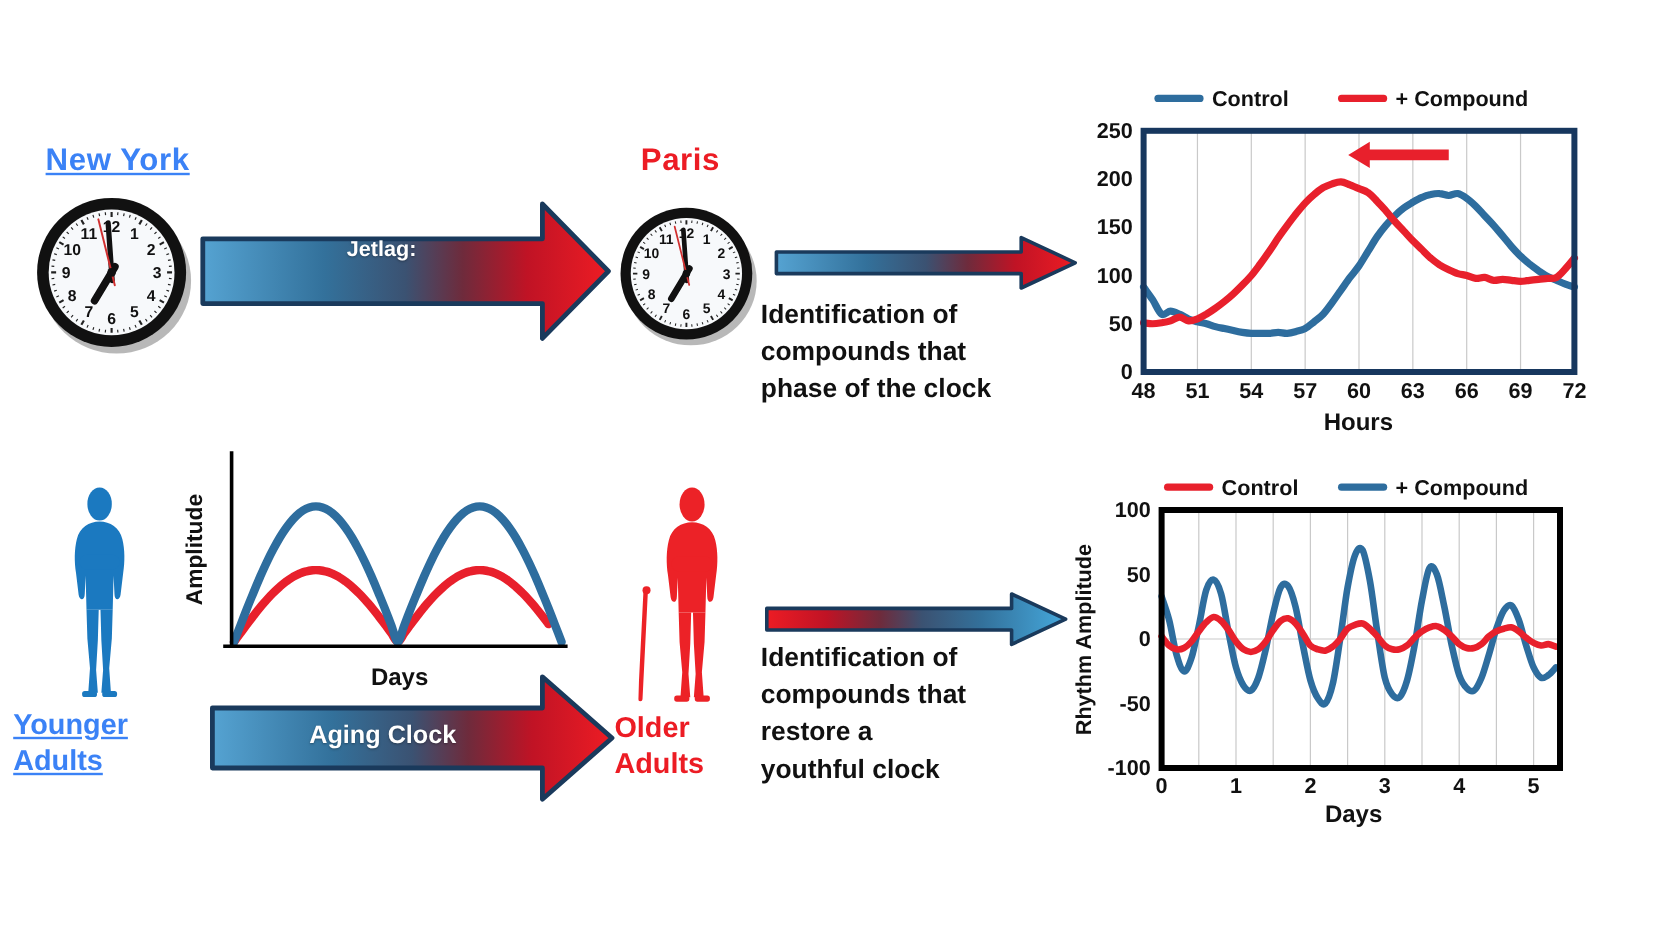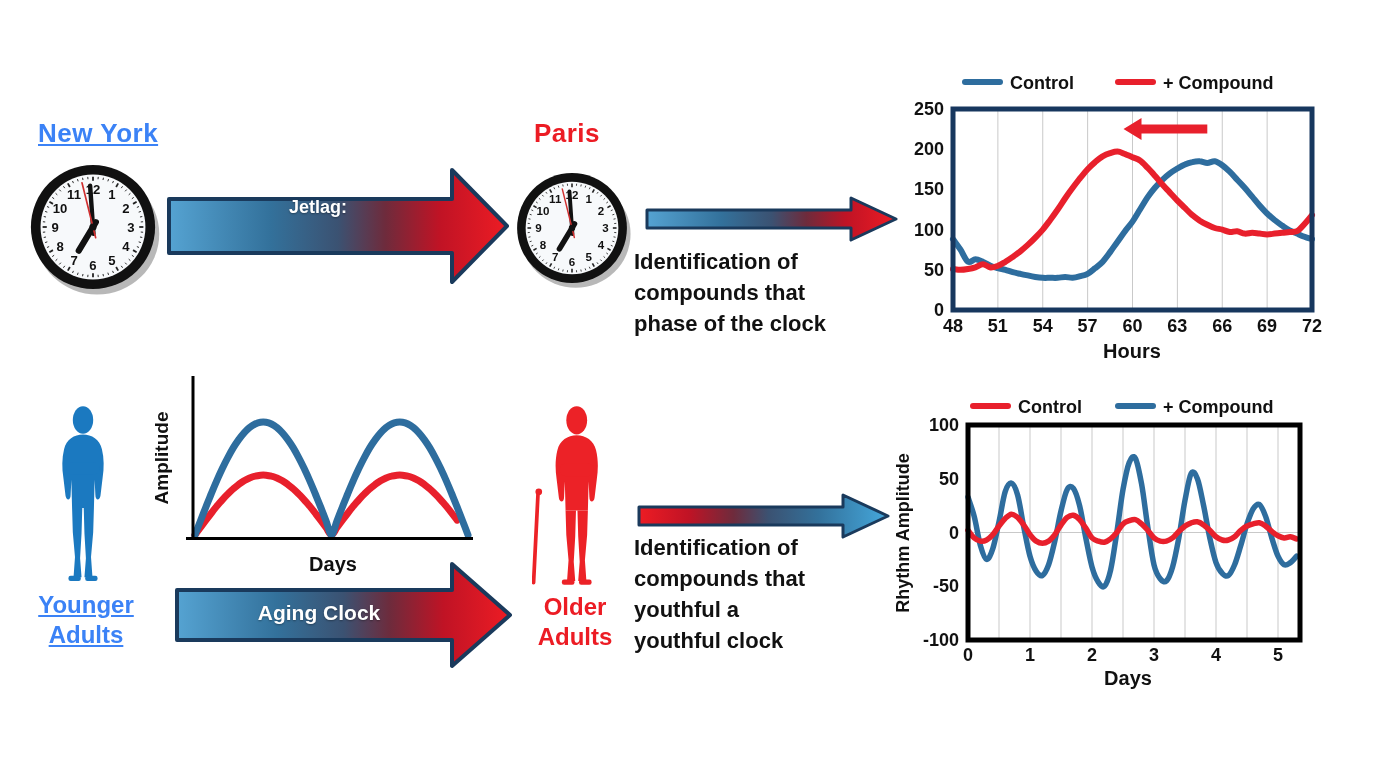--- a/index.html
+++ b/index.html
@@ -2,21 +2,21 @@
 <html><head>
 <meta charset="utf-8">
 <style>
   html,body{margin:0;padding:0;background:#fff;}
   #canvas{position:relative;width:1387px;height:780px;background:#fff;overflow:hidden;
           font-family:"Liberation Sans",sans-serif;}
   .abs{position:absolute;}
   .city{font-size:26px;font-weight:bold;letter-spacing:0.5px;}
   .city-blue{color:#3b82f6;text-decoration:underline;}
   .city-red{color:#EC1C24;}
-  .person-label{font-size:24px;font-weight:bold;text-align:center;line-height:30px;}
+  .person-label{font-size:24px;font-weight:bold;line-height:30px;}
   .arrow-text{color:#fff;font-weight:bold;text-align:center;text-shadow:0 1px 2px rgba(0,0,0,.35);}
   .ident{color:#111;font-size:22px;font-weight:bold;text-align:left;line-height:31px;}
   svg text{font-family:"Liberation Sans",sans-serif;}
 </style>
 </head>
 <body>
 
 <div id="canvas">
 
   <svg width="0" height="0" style="position:absolute" aria-hidden="true">
@@ -309,21 +309,21 @@
     <div>Adults</div>
   </div>
 
   <svg class="abs" style="left:637px;top:490px;" width="256" height="52" viewBox="0 0 256 52">
     <polygon points="2,17 206,17 206,5 251,26 206,47 206,35 2,35" fill="url(#gradRB)" stroke="#1A3A5C" stroke-width="3" stroke-linejoin="round"></polygon>
   </svg>
 
   <div class="abs ident" style="left:634px;top:532px;width:258px;">
     <div>Identification of</div>
     <div>compounds that</div>
-    <div>youthful a</div>
+    <div>restore a</div>
     <div>youthful clock</div>
   </div>
 
   <svg id="chart-bottom" class="abs" style="left:893px;top:385px;" width="494" height="310" viewBox="0 0 494 310">
       <line x1="106" y1="40" x2="106" y2="255" stroke="#C9C9C9" stroke-width="1"></line>
       <line x1="137" y1="40" x2="137" y2="255" stroke="#C9C9C9" stroke-width="1"></line>
       <line x1="168" y1="40" x2="168" y2="255" stroke="#C9C9C9" stroke-width="1"></line>
       <line x1="199" y1="40" x2="199" y2="255" stroke="#C9C9C9" stroke-width="1"></line>
       <line x1="230" y1="40" x2="230" y2="255" stroke="#C9C9C9" stroke-width="1"></line>
       <line x1="261" y1="40" x2="261" y2="255" stroke="#C9C9C9" stroke-width="1"></line>

